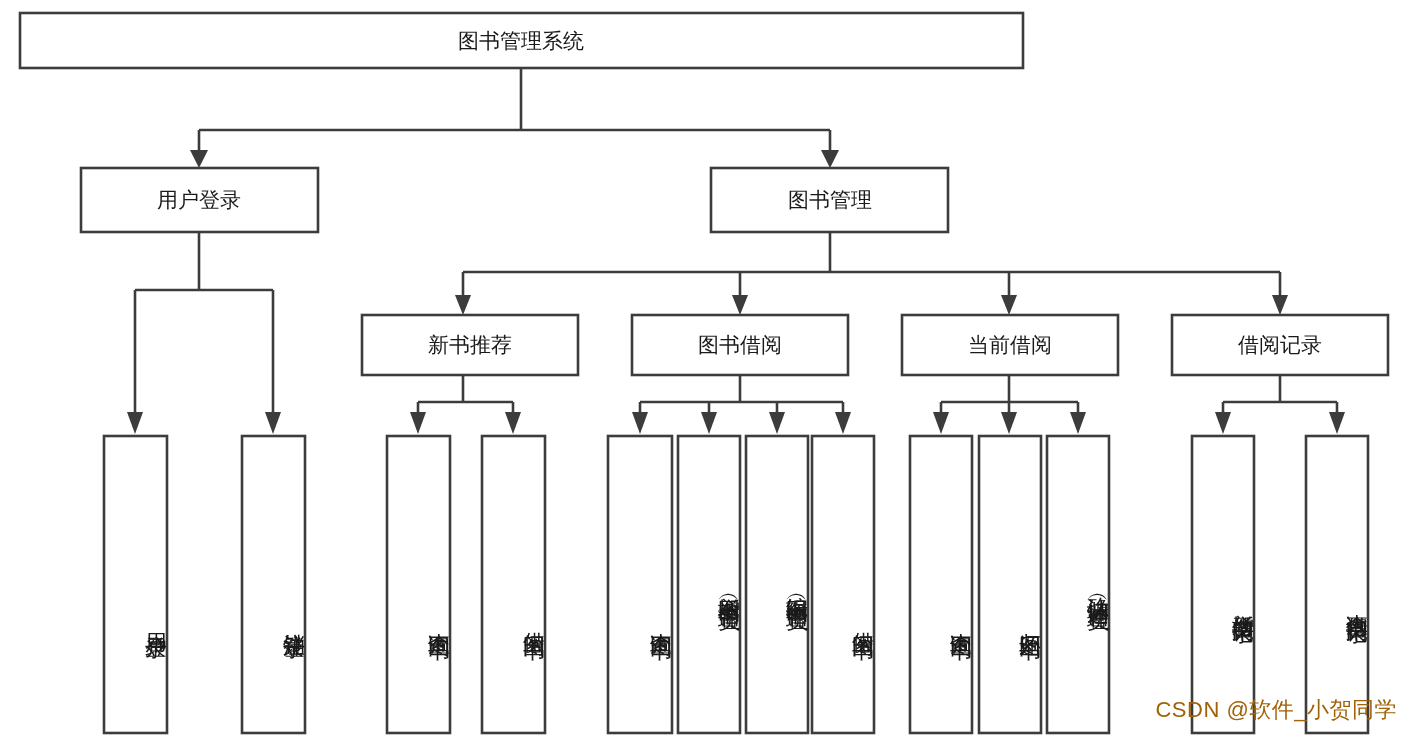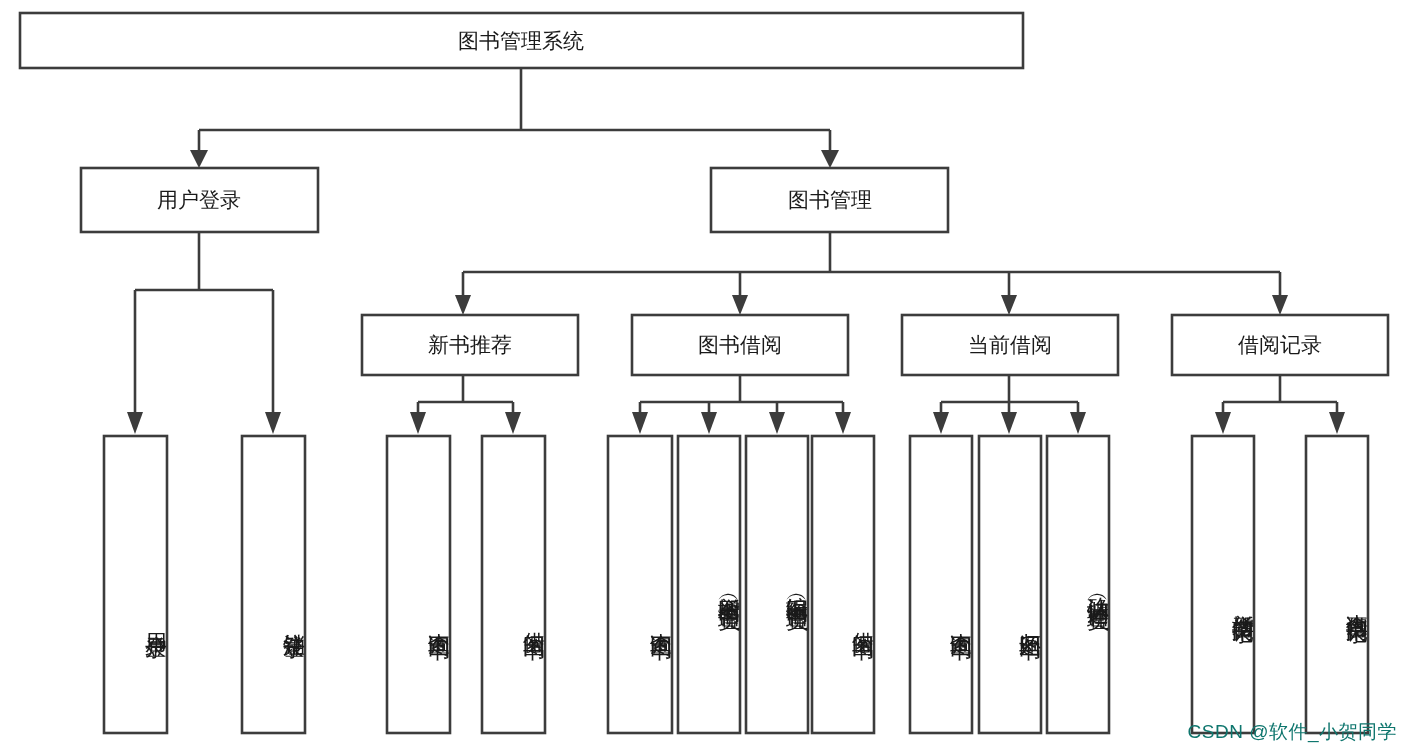--- a/index.html
+++ b/index.html
@@ -59,24 +59,24 @@
     letter-spacing: 2px;
     display: flex;
     align-items: flex-start;
     justify-content: center;
     white-space: nowrap;
     pointer-events: none;
   }
   .watermark {
     position: absolute;
     right: 8px;
-    bottom: 2px;
-    font-family: "Liberation Sans", "DejaVu Sans", sans-serif;
-    font-size: 19px;
-    color: #0f766e;
+    bottom: 22px;
+    font-family: "Liberation Sans", "DejaVu Sans", sans-serif;
+    font-size: 22px;
+    color: #a16207;
     letter-spacing: 0.5px;
     white-space: nowrap;
   }
 </style>
 </head>
 <body>
 
 <div id="diagram-root">
 
   <svg class="flowchart" viewBox="0 0 1405 747" xmlns="http://www.w3.org/2000/svg">

